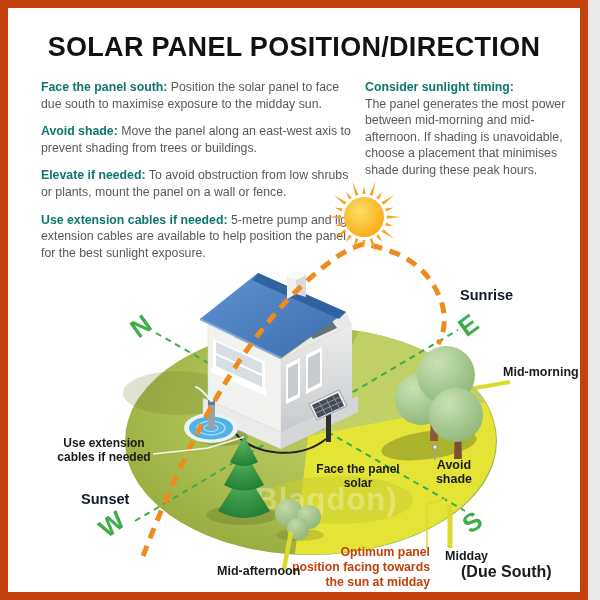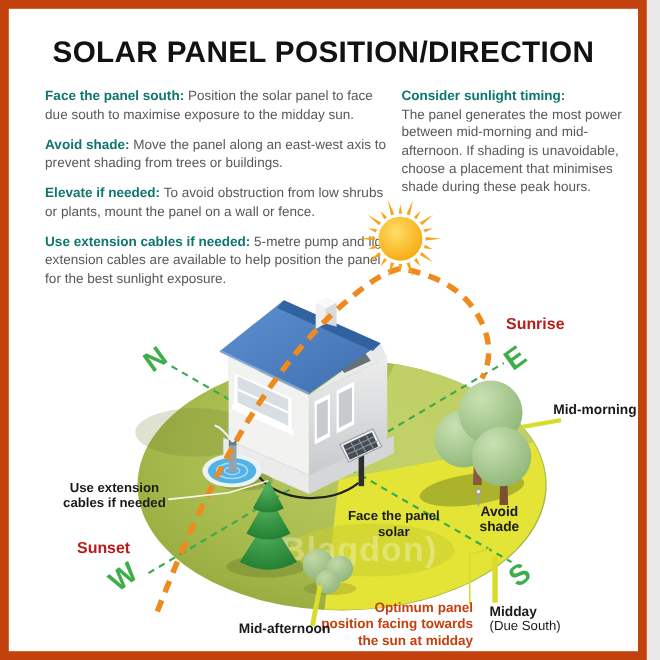--- a/index.html
+++ b/index.html
@@ -9,26 +9,26 @@
          font-size:27px;font-weight:bold;letter-spacing:.3px;color:#121212;}
   .col{position:absolute;top:71px;font-size:12.3px;line-height:16.6px;color:#595959;}
   .col-left{left:33px;width:318px;}
   .col-right{left:357px;width:215px;}
   .tip{margin:0 0 11px 0;}
   .lead{font-weight:bold;color:#0f766e;}
   .lead.block{display:block;}
   svg.scene{position:absolute;left:0;top:0;width:600px;height:600px;z-index:1;}
   .labels{position:absolute;inset:0;z-index:2;pointer-events:none;}
   .lbl{position:absolute;font-weight:bold;color:#1a1a1a;font-size:12.5px;line-height:1.15;}
-  .lbl.orange{color:#b91c1c;font-size:14.5px;}
+  .lbl.orange{color:#0f172a;font-size:14.5px;}
   .lbl.compass{color:#3DAE49;font-size:26px;transform:rotate(-36deg);}
   .lbl.center{text-align:center;}
   .lbl.right{text-align:right;}
   .lbl.lime{color:#c2410c;font-size:12.3px;line-height:1.2;}
-  .lbl .sub{display:block;font-weight:normal;font-size:12px;}
+  .lbl .sub{display:block;font-weight:bold;font-size:16px;margin-left:16px;}
   .gdash{stroke:#3CAB4D;stroke-width:2;stroke-dasharray:6 5;fill:none;}
   .odash{stroke:#EE8A1E;stroke-width:5;stroke-dasharray:11 8;fill:none;}
 </style>
 </head>
 <body>
 
 <div class="page">
 
   <h1 class="title">SOLAR PANEL POSITION/DIRECTION</h1>
 
@@ -188,21 +188,21 @@
     <polyline points="419,541 419,496 437,491" stroke="#D9DC2A" stroke-width="1.5" fill="none"></polyline>
     <polyline points="145,446 200,440 236,429" stroke="#FFFFFF" stroke-width="1.5" fill="none" opacity="0.9"></polyline>
   </svg>
 
   <div class="labels">
     <div class="lbl orange" style="left:452px;top:279px;">Sunrise</div>
     <div class="lbl compass" style="left:452px;top:303px;">E</div>
     <div class="lbl compass" style="left:124px;top:304px;">N</div>
     <div class="lbl compass" style="left:92px;top:502px;">W</div>
     <div class="lbl compass" style="left:456px;top:500px;">S</div>
-    <div class="lbl orange" style="left:62px;top:483px;">Sunset</div>
+    <div class="lbl orange" style="left:73px;top:483px;">Sunset</div>
     <div class="lbl" style="left:479px;top:357px;padding-left:16px;">Mid-morning</div>
     <div class="lbl center" style="left:416px;top:450px;width:60px;">Avoid shade</div>
     <div class="lbl" style="left:437px;top:541px;"><span>Midday</span><span class="sub">(Due South)</span></div>
     <div class="lbl right lime" style="left:282px;top:537px;width:140px;">Optimum panel position facing towards the sun at midday</div>
     <div class="lbl" style="left:209px;top:556px;">Mid-afternoon</div>
     <div class="lbl center" style="left:306px;top:455px;width:88px;font-size:12px;">Face the panel solar</div>
     <div class="lbl center" style="left:45px;top:429px;width:102px;font-size:12px;">Use extension cables if needed</div>
   </div>
 
 </div>

